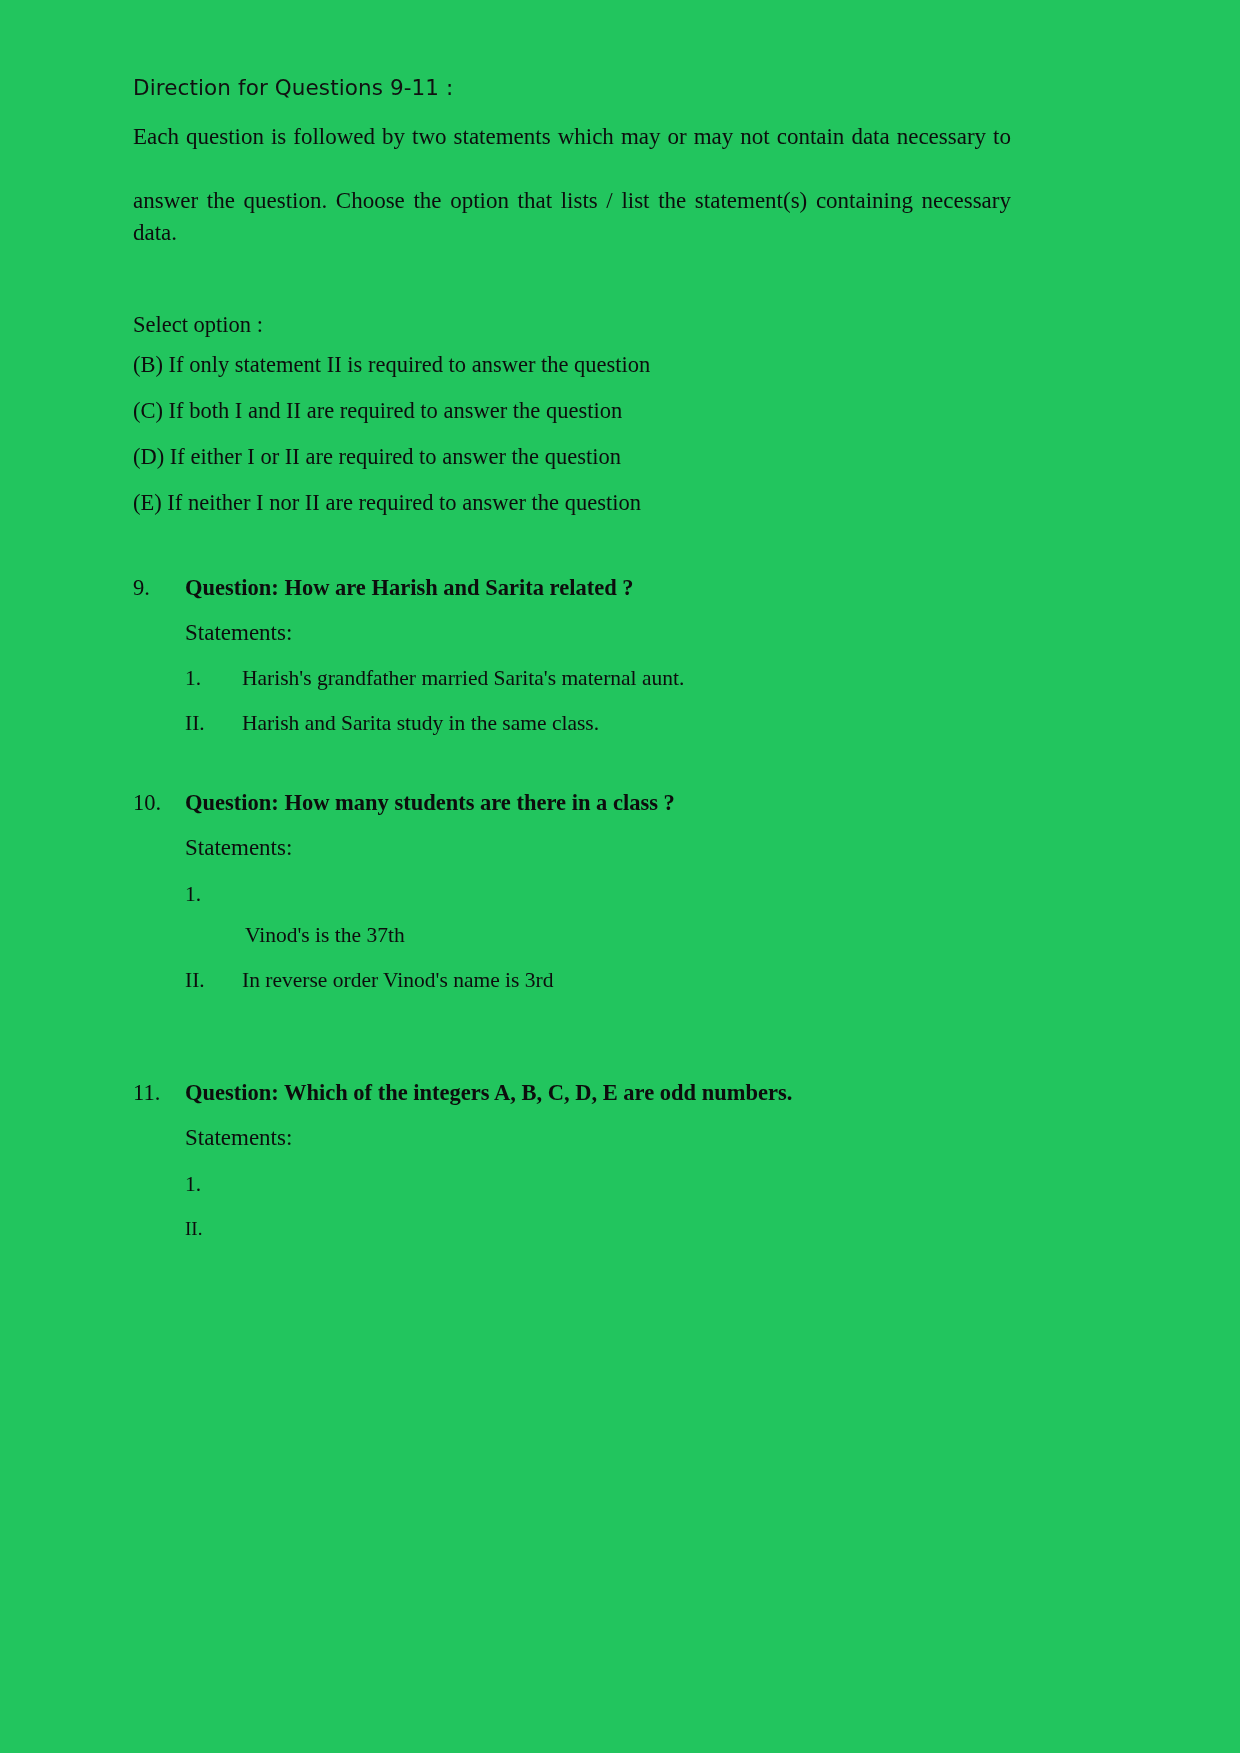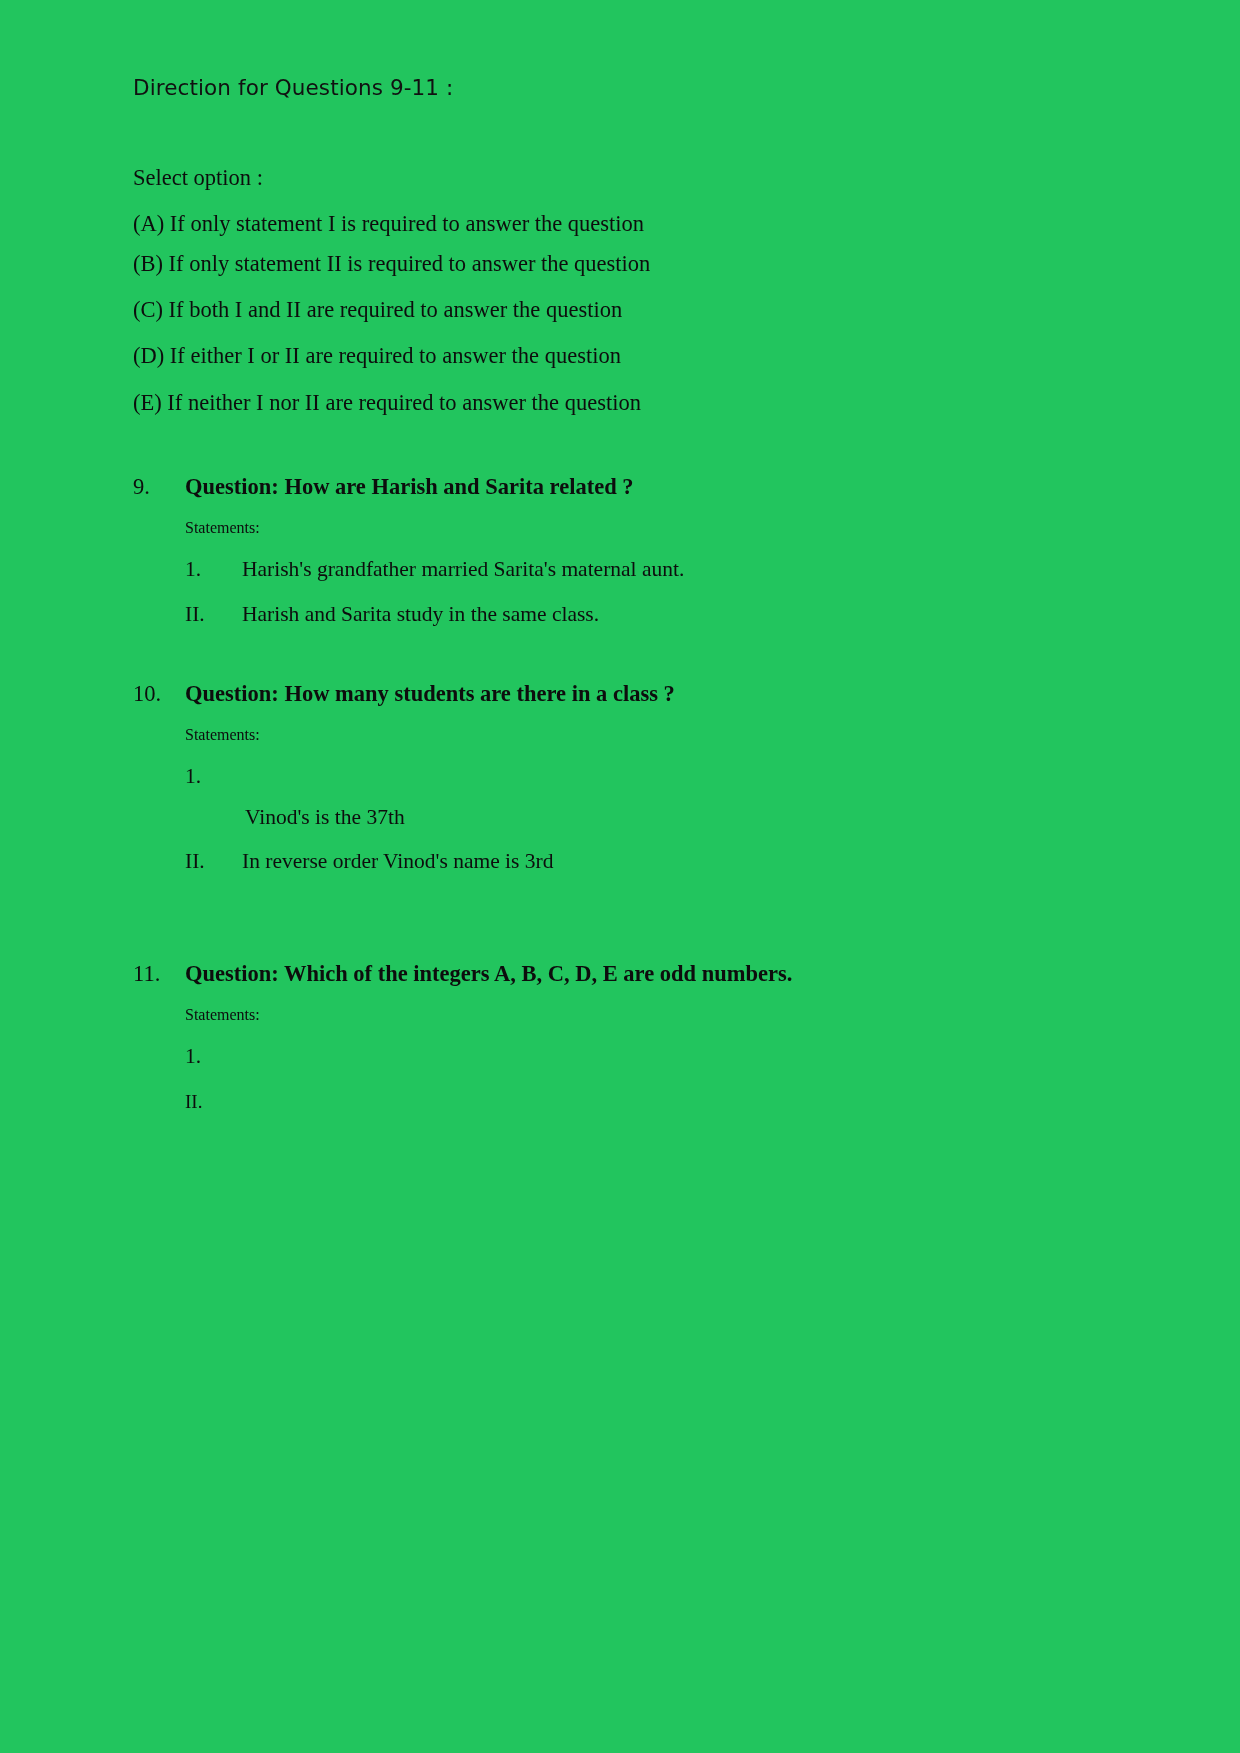--- a/index.html
+++ b/index.html
@@ -88,21 +88,21 @@
     font-size: 22.5px;
   }
   .q-text {
     flex: 1 1 auto;
     font-size: 22.5px;
     white-space: nowrap;
     font-weight: bold;
   }
   .statements-label {
     padding-left: 52px;
-    font-size: 16px;
+    font-size: 23px;
     line-height: 1.25;
     padding-top: 17px;
   }
   .st-row {
     display: flex;
     align-items: flex-start;
     padding-left: 52px;
     padding-top: 18px;
     font-size: 21.5px;
     line-height: 1.25;
@@ -133,24 +133,27 @@
   .gap-q11 { height: 85px; }
 </style>
 </head>
 <body>
 
 <div class="page">
   <div class="content">
 
     <div class="direction-heading">Direction for Questions 9-11 :</div>
 
+    <div class="intro-para">
+      <span class="line1">Each question is followed by two statements which may or may not contain data necessary to</span>
+      <span>answer the question. Choose the option that lists / list the statement(s) containing necessary data.</span>
+    </div>
 
     <div class="select-option-label">Select option :</div>
 
-    <div class="option-line">(A) If only statement I is required to answer the question</div>
     <div class="option-line tight">(B) If only statement II is required to answer the question</div>
     <div class="option-line">(C) If both I and II are required to answer the question</div>
     <div class="option-line">(D) If either I or II are required to answer the question</div>
     <div class="option-line">(E) If neither I nor II are required to answer the question</div>
 
     <div class="gap-q9"></div>
 
     <div class="question-block">
       <div class="q-row">
         <div class="q-num">9.</div>

